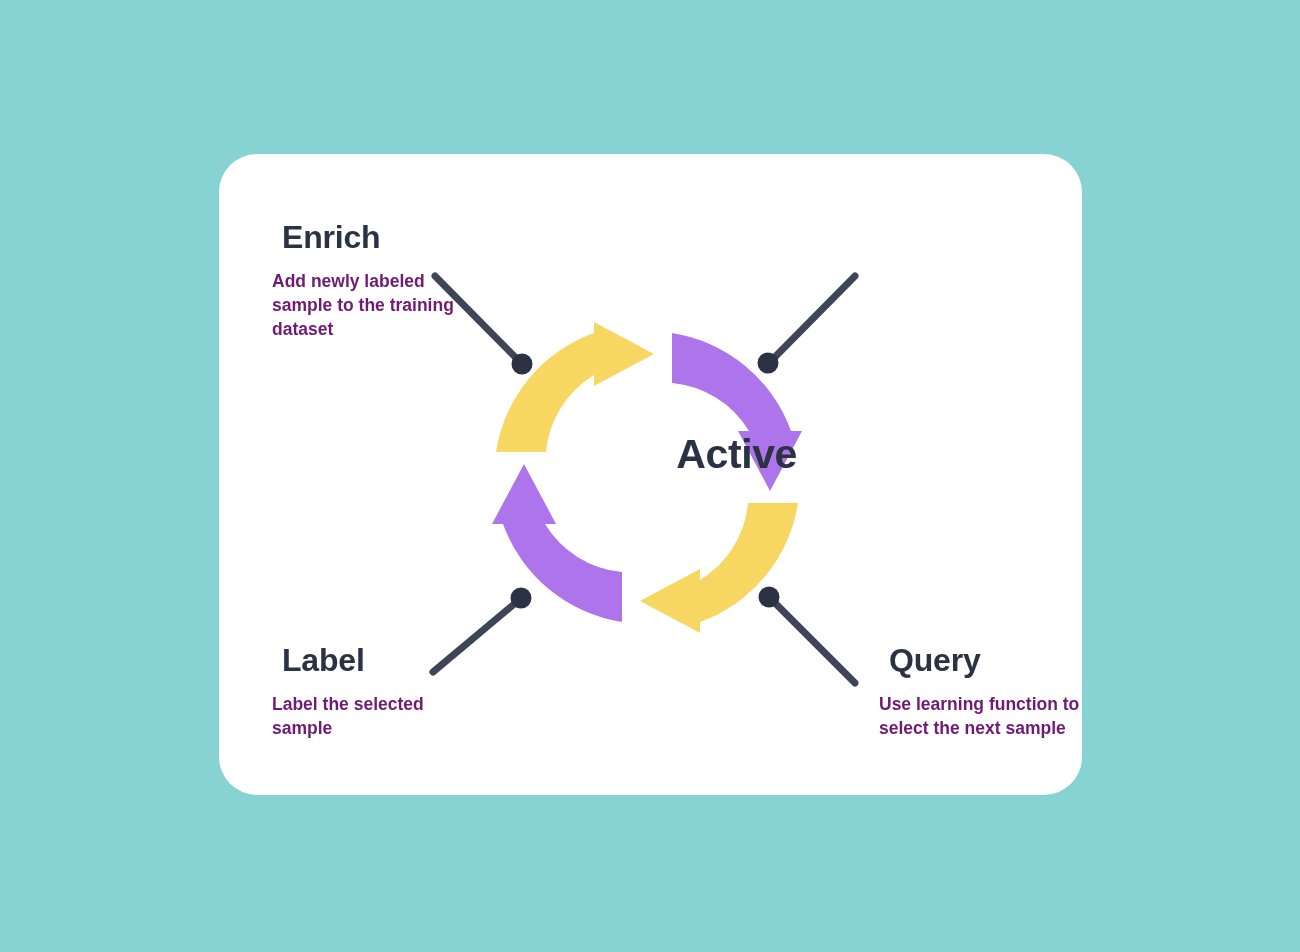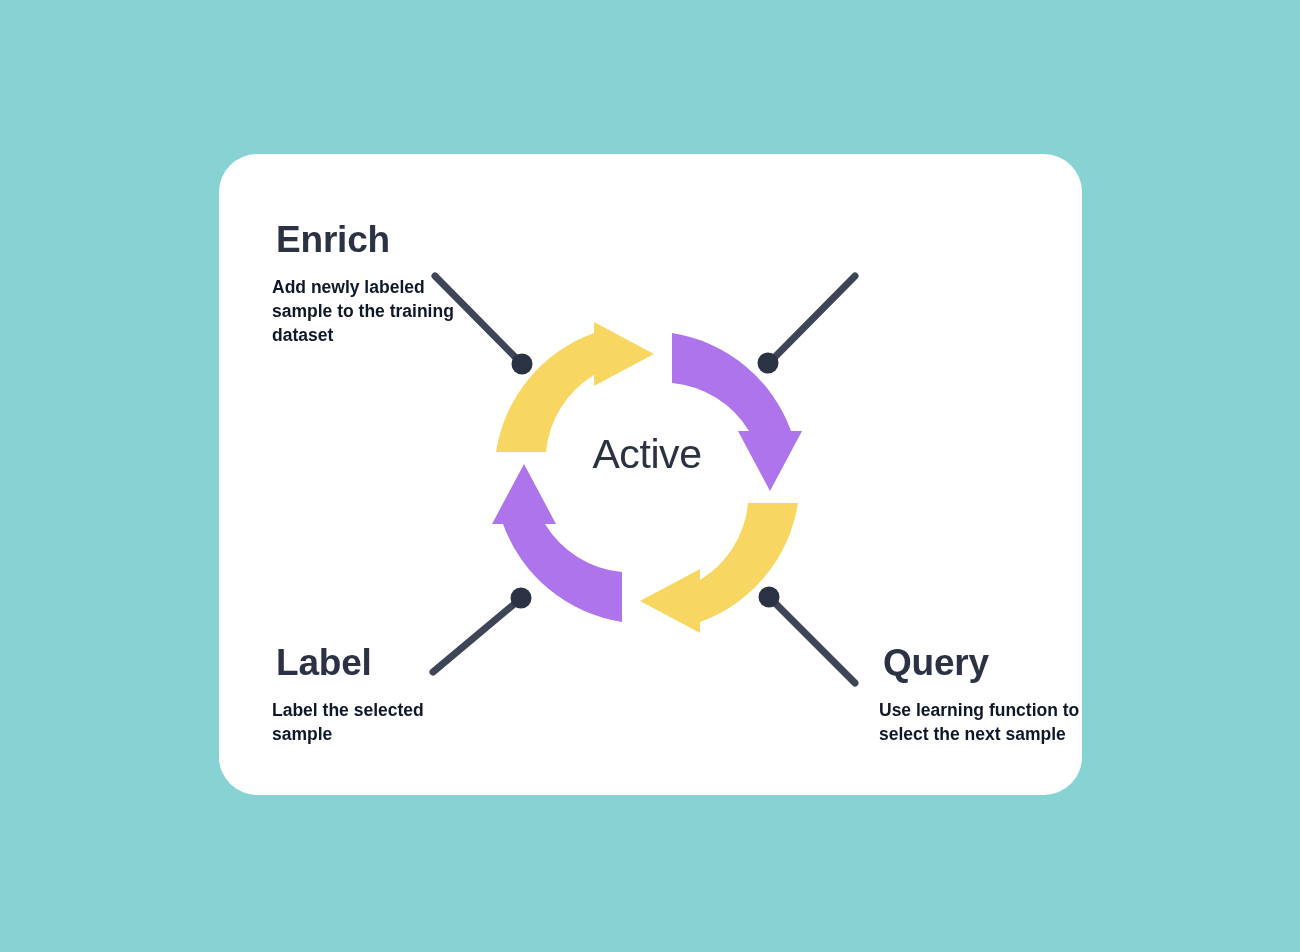--- a/index.html
+++ b/index.html
@@ -33,32 +33,32 @@
     top: 0;
     width: 1300px;
     height: 952px;
     pointer-events: none;
   }
   .node {
     position: absolute;
     box-sizing: border-box;
   }
   .node-title {
-    font-size: 37px;
+    font-size: 32px;
     font-weight: bold;
     color: #2b3244;
     letter-spacing: -0.2px;
     line-height: 1.1;
-    margin: 0 0 14px 4px;
+    margin: 0 0 14px 10px;
     white-space: nowrap;
   }
   .node-desc {
     font-size: 17.5px;
     font-weight: bold;
-    color: #0f172a;
+    color: #701a75;
     line-height: 1.38;
     margin: 0;
   }
   #node-enrich {
     left: 272px;
     top: 220px;
     width: 210px;
   }
   #node-train {
     left: 879px;
@@ -73,23 +73,23 @@
   #node-query {
     left: 879px;
     top: 643px;
     width: 215px;
   }
   #center-text {
     position: absolute;
     left: 497px;
     top: 432px;
     width: 300px;
-    text-align: center;
+    text-align: right;
     font-size: 41px;
-    font-weight: normal;
+    font-weight: bold;
     color: #2b3244;
     line-height: 1.12;
     letter-spacing: -0.4px;
   }
   #center-text span {
     display: block;
   }
 </style>
 </head>
 <body>

